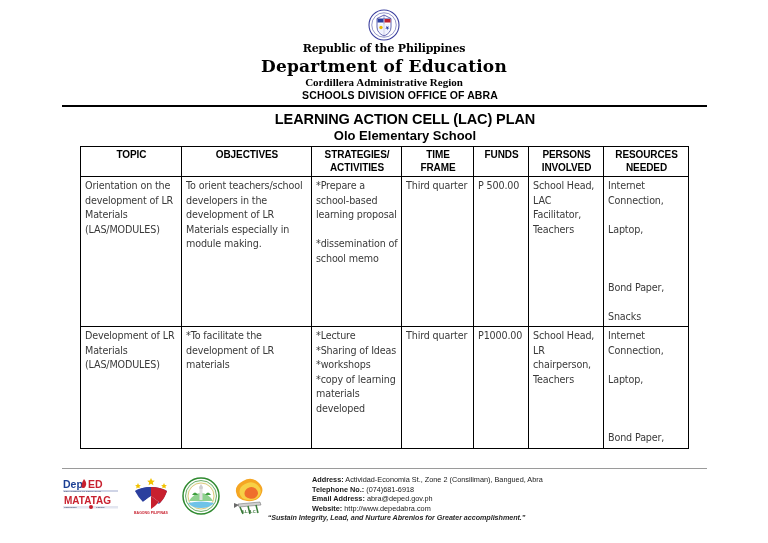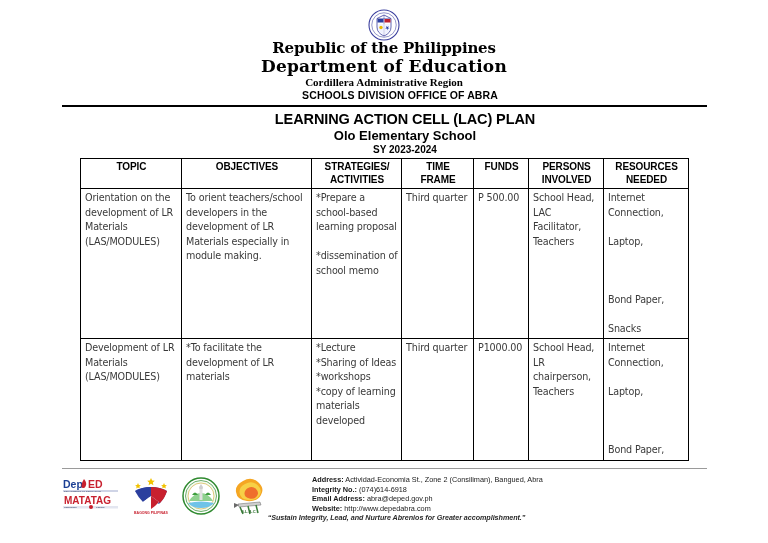--- a/index.html
+++ b/index.html
@@ -26,21 +26,21 @@
   .seal {
     width: 32px;
     height: 32px;
     margin: 0 auto 1px auto;
     position: relative;
   }
   .seal svg { display: block; }
 
   .lh-republic {
     font-family: "DejaVu Serif", serif;
-    font-size: 15px;
+    font-size: 11px;
     font-weight: bold;
     letter-spacing: -0.2px;
     line-height: 13px;
     margin-top: 1px;
   }
   .lh-dept {
     font-family: "DejaVu Serif", serif;
     font-size: 17px;
     font-weight: bold;
     line-height: 20px;
@@ -226,21 +226,20 @@
   <div class="lh-dept">Department of Education</div>
   <div class="lh-region">Cordillera Administrative Region</div>
   <div class="lh-division">SCHOOLS DIVISION OFFICE OF ABRA</div>
 </div>
 
 <div class="head-rule"></div>
 
 <div class="title-block">
   <div class="title-main">LEARNING ACTION CELL (LAC) PLAN</div>
   <div class="title-school">Olo Elementary School</div>
-  <div class="title-sy">SY 2023-2024</div>
 </div>
 
 <div class="table-wrap">
   <table class="lac">
     <thead>
       <tr>
         <th class="col-topic">TOPIC</th>
         <th class="col-obj">OBJECTIVES</th>
         <th class="col-strat" style="white-space:pre-line">STRATEGIES/
 ACTIVITIES</th>
@@ -363,22 +362,22 @@
       </div>
 
     </div>
 
     <div class="contact">
       <div class="line">
         <b>Address:</b>
         <span>Actividad-Economia St., Zone 2 (Consiliman), Bangued, Abra</span>
       </div>
       <div class="line">
-        <b>Integrity No.:</b>
-        <span>(074)614-6918</span>
+        <b>Telephone No.:</b>
+        <span>(074)681-6918</span>
       </div>
       <div class="line">
         <b>Email Address:</b>
         <span>abra@deped.gov.ph</span>
       </div>
       <div class="line">
         <b>Website:</b>
         <span>http://www.depedabra.com</span>
       </div>
     </div>

